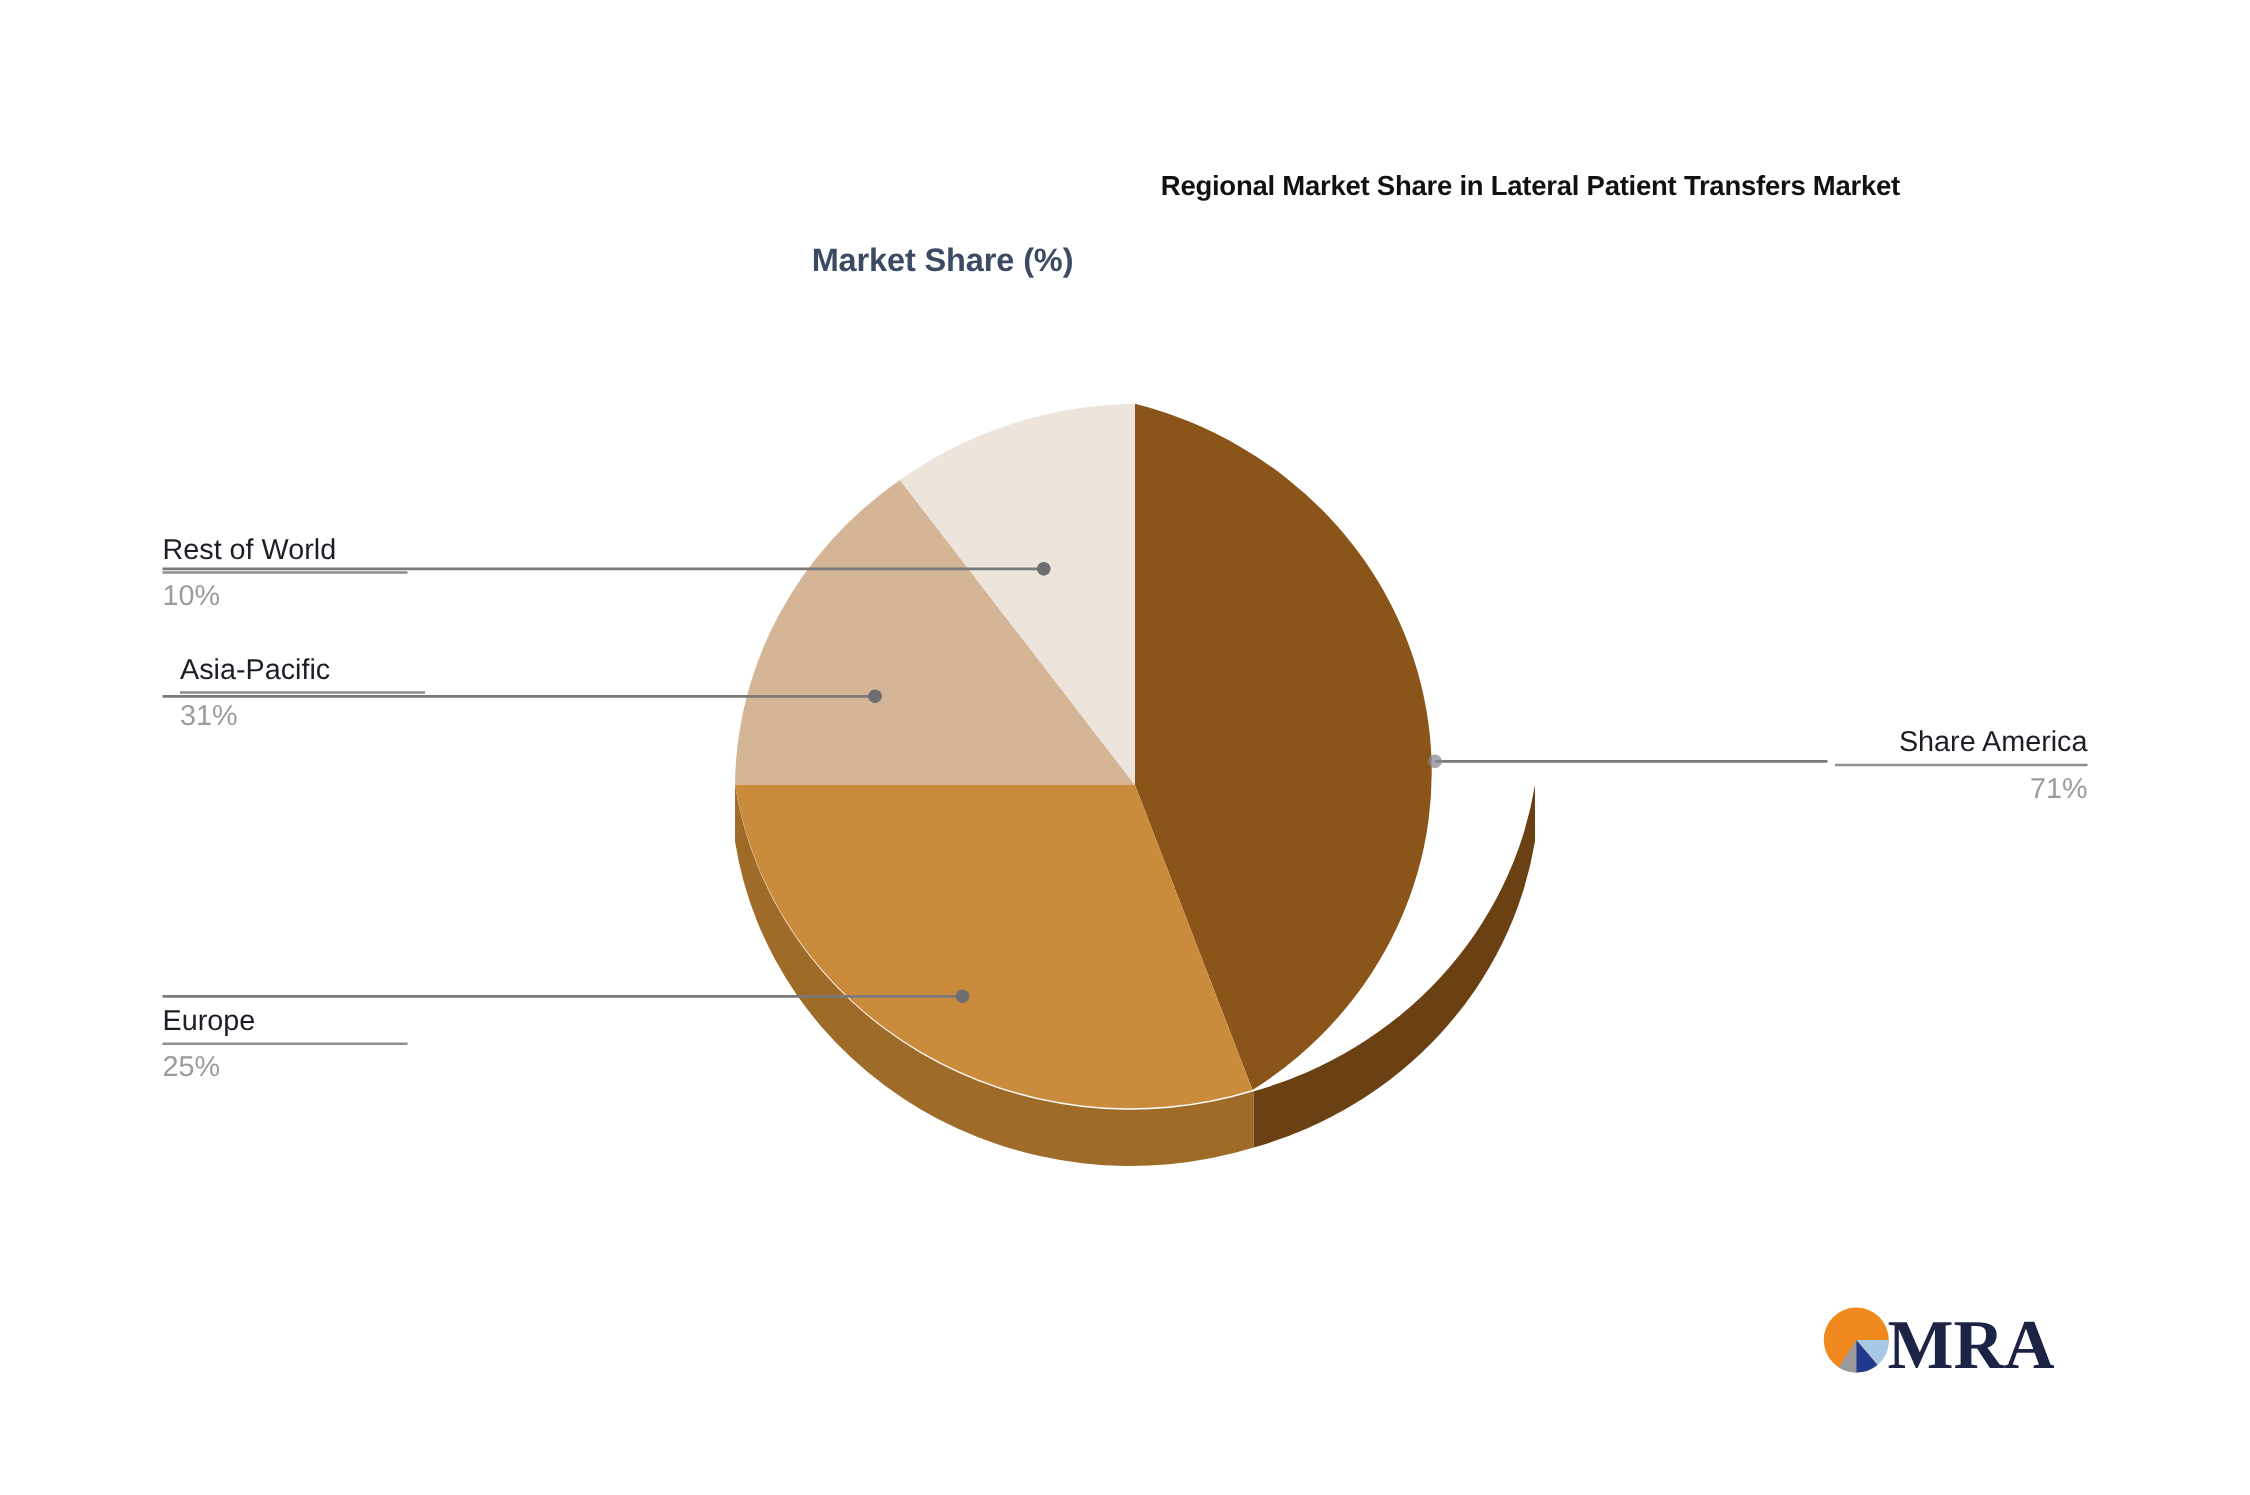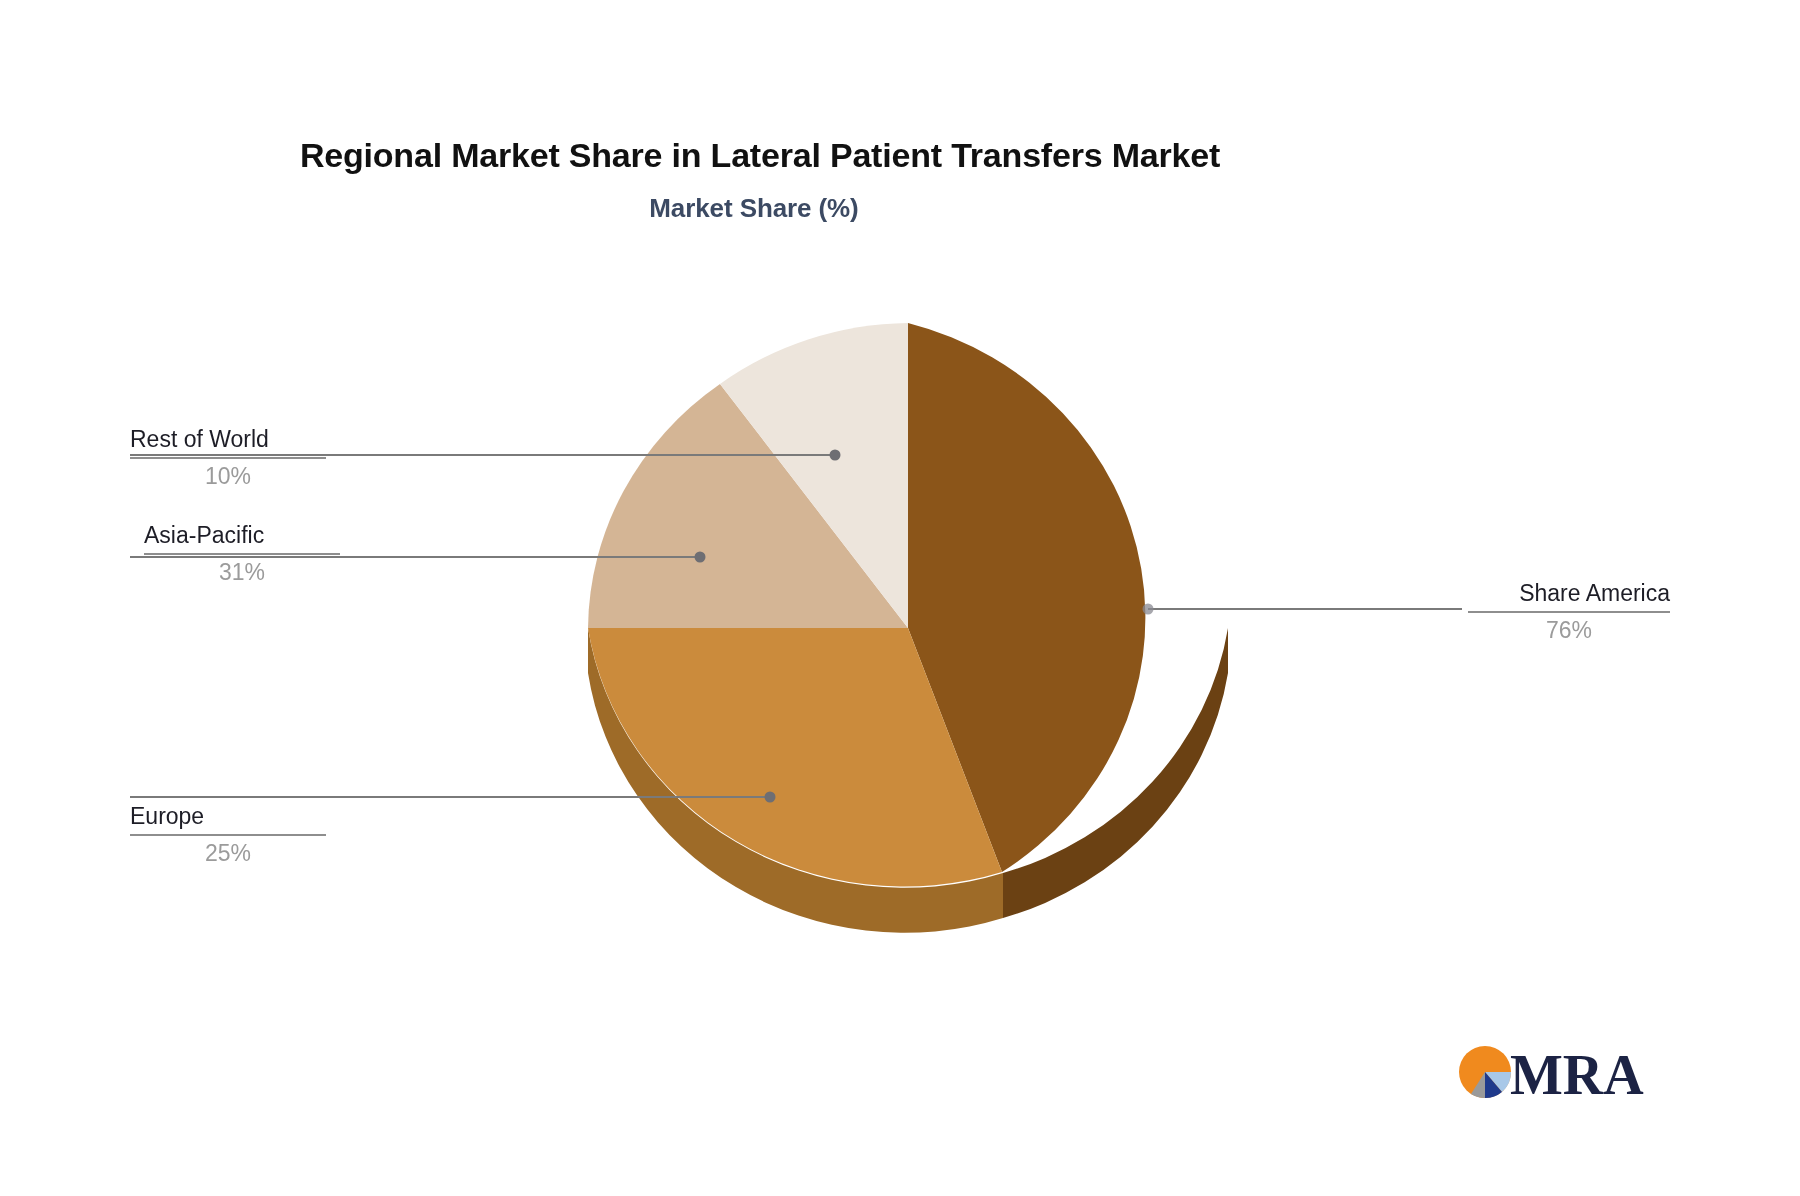--- a/index.html
+++ b/index.html
@@ -20,22 +20,22 @@
     position: absolute;
     inset: 0;
     background: #ffffff;
   }
   
   .title {
     position: absolute;
     left: 0;
     top: 136px;
     width: 1520px;
-    text-align: center;
-    font-size: 34px;
+    text-align: right;
+    font-size: 22px;
     font-weight: bold;
     color: #111111;
     letter-spacing: -0.2px;
   }
   .subtitle {
     position: absolute;
     left: 0;
     top: 193px;
     width: 1508px;
     text-align: center;
@@ -65,21 +65,20 @@
   .callout .cl-rule {
     height: 2px;
     background: #8e8e8e;
     margin: 3px 0 2px 0;
   }
   .callout .cl-value {
     font-size: 23px;
     color: #9b9b9b;
     white-space: nowrap;
     line-height: 30px;
-    text-align: center;
   }
   .callout.align-right { text-align: right; }
   .callout.align-left  { text-align: left;  }
 
   #callout-rest-of-world { left: 130px; top: 424px;  width: 196px; }
   #callout-asia-pacific  { left: 144px; top: 520px;  width: 196px; }
   #callout-europe        { left: 130px; top: 765px;  width: 196px; margin-top: 36px; }
   #callout-north-america { left: 1468px; top: 578px; width: 202px; }
 
   
@@ -160,21 +159,21 @@
 
   <div class="callout align-left" id="callout-europe">
     <div class="cl-name">Europe</div>
     <div class="cl-rule"></div>
     <div class="cl-value">25%</div>
   </div>
 
   <div class="callout align-right" id="callout-north-america">
     <div class="cl-name">Share America</div>
     <div class="cl-rule"></div>
-    <div class="cl-value">76%</div>
+    <div class="cl-value">71%</div>
   </div>
 
   <svg class="logo" viewBox="0 0 200 72">
     <g>
       <circle cx="33" cy="36" r="26" fill="#f08a1e"></circle>
       <path d="M 33 36 L 59 36 A 26 26 0 0 1 50 56 Z" fill="#a8c8e8"></path>
       <path d="M 33 36 L 50 56 A 26 26 0 0 1 33 62 Z" fill="#1f3a8c"></path>
       <path d="M 33 36 L 33 62 A 26 26 0 0 1 19 58 Z" fill="#9a9a9a"></path>
       <path d="M 33 36 L 59 36 A 26 26 0 0 1 51 55 Z" fill="none"></path>
       <rect x="33" y="34" width="26" height="2" fill="#ffffff" opacity="0.0"></rect>

